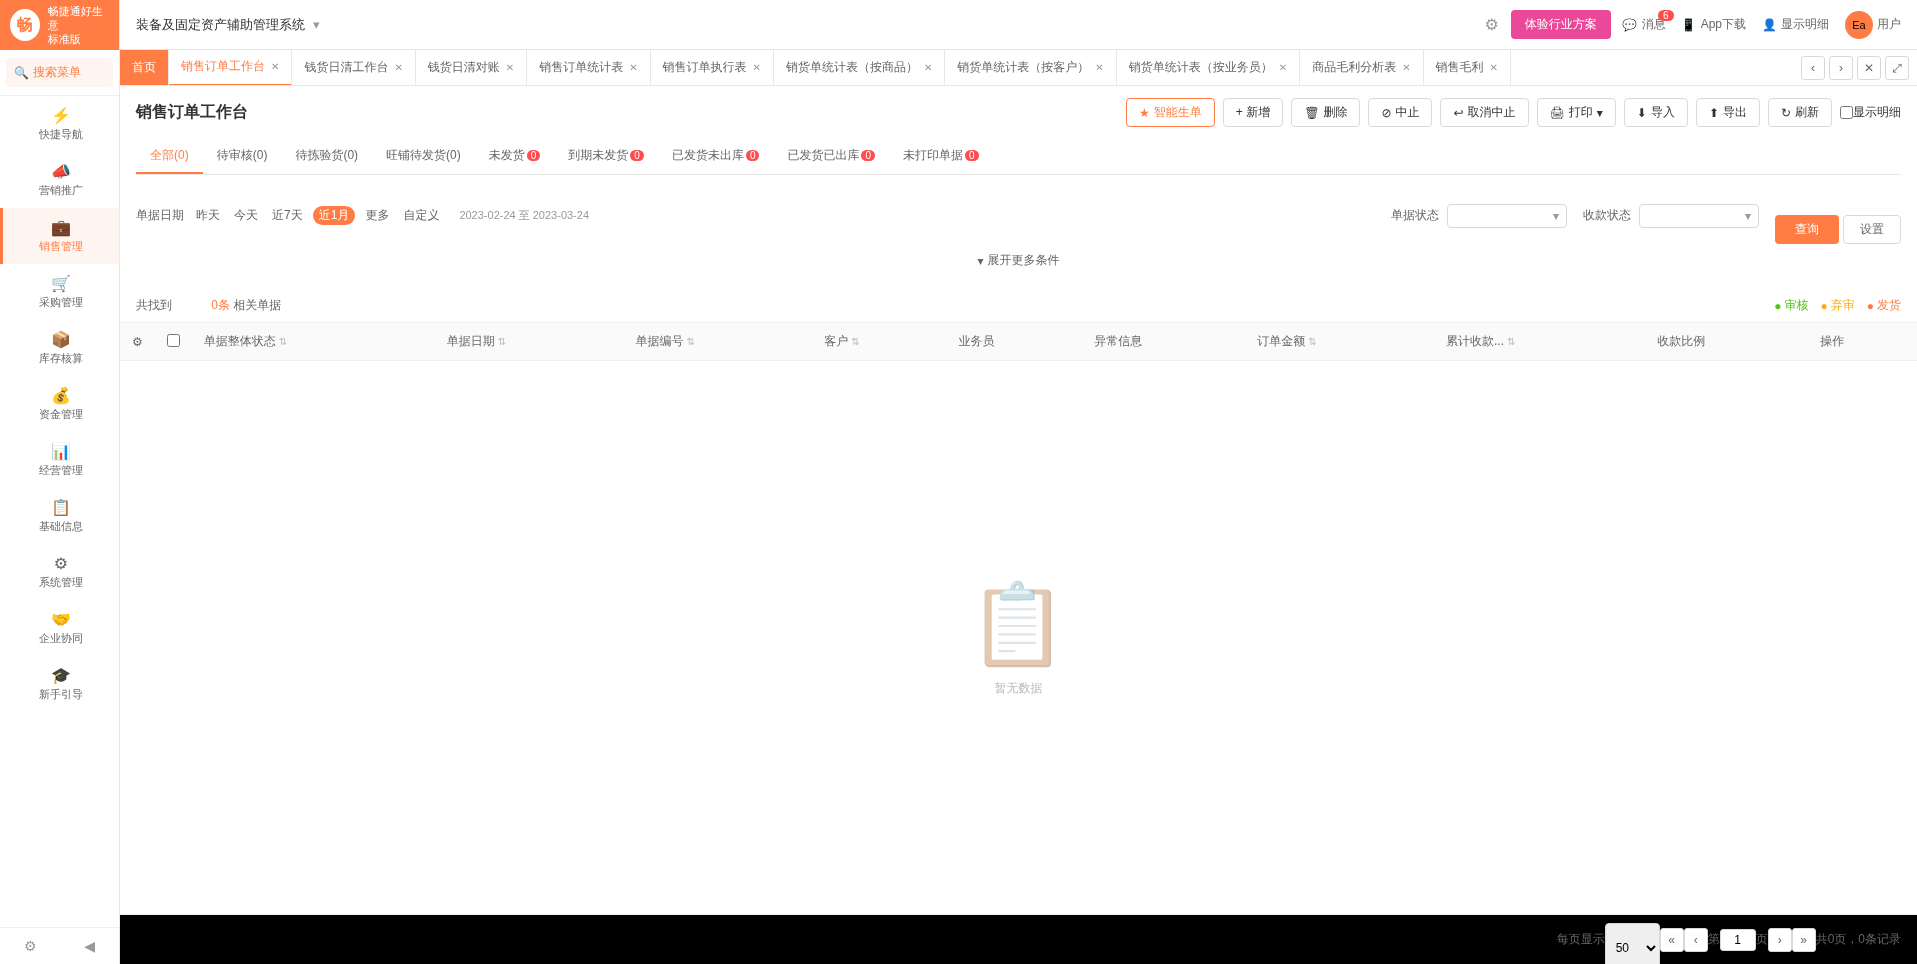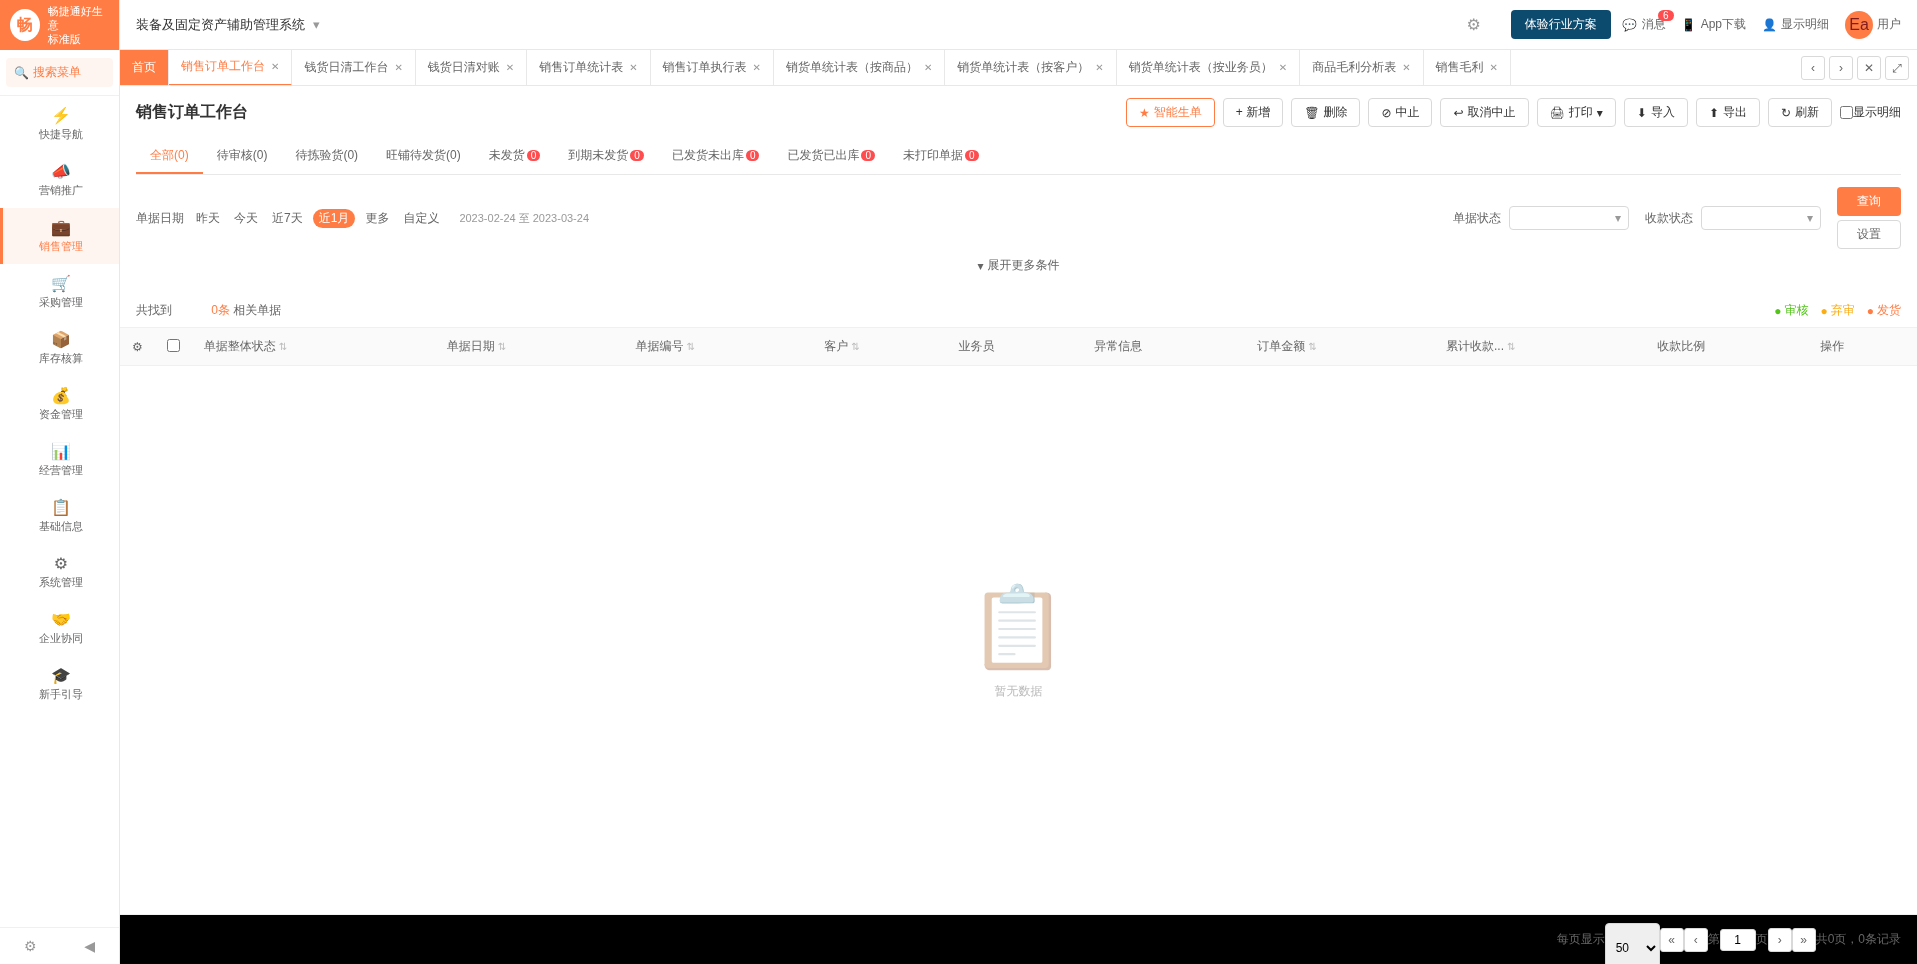--- a/index.html
+++ b/index.html
@@ -19,25 +19,25 @@
     .sidebar-bottom { margin-top: auto; border-top: 1px solid #f0f0f0; display: flex; justify-content: space-around; padding: 10px 0; }
     .sidebar-bottom-btn { cursor: pointer; color: #999; font-size: 14px; }
 
     
     .main { flex: 1; display: flex; flex-direction: column; overflow: hidden; }
 
     
     .topbar { height: 50px; background: #fff; display: flex; align-items: center; padding: 0 16px; gap: 12px; border-bottom: 1px solid #e8e8e8; flex-shrink: 0; }
     .topbar-title { font-size: 13px; color: #333; flex: 1; display: flex; align-items: center; gap: 8px; }
     .topbar-dropdown { cursor: pointer; color: #999; }
-    .topbar-btn-industry { background: #0c4a6e; color: #fff; border: none; border-radius: 4px; padding: 6px 14px; cursor: pointer; font-size: 12px; margin-left: 18px; }
+    .topbar-btn-industry { background: #ec4899; color: #fff; border: none; border-radius: 4px; padding: 6px 14px; cursor: pointer; font-size: 12px; }
     .topbar-actions { display: flex; align-items: center; gap: 16px; color: #666; font-size: 12px; }
     .topbar-action { display: flex; align-items: center; gap: 4px; cursor: pointer; position: relative; }
     .badge { background: #ff4d4f; color: #fff; border-radius: 8px; font-size: 10px; padding: 0 4px; min-width: 16px; text-align: center; position: absolute; top: -6px; right: -8px; }
-    .topbar-avatar { width: 28px; height: 28px; background: #ff7d45; border-radius: 50%; display: flex; align-items: center; justify-content: center; color: #7f1d1d; font-size: 16px; cursor: pointer; }
+    .topbar-avatar { width: 28px; height: 28px; background: #ff7d45; border-radius: 50%; display: flex; align-items: center; justify-content: center; color: #000000; font-size: 11px; cursor: pointer; }
 
     
     .tabbar { height: 36px; background: #fff; display: flex; align-items: center; border-bottom: 1px solid #e8e8e8; flex-shrink: 0; overflow: hidden; }
     .tab { display: flex; align-items: center; padding: 0 12px; height: 36px; font-size: 12px; color: #666; cursor: pointer; border-right: 1px solid #e8e8e8; white-space: nowrap; gap: 6px; flex-shrink: 0; }
     .tab.active { color: #ff7d45; background: #fff; border-bottom: 2px solid #ff7d45; }
     .tab-home { background: #ff7d45; color: #fff; font-weight: 500; }
     .tab-close { font-size: 10px; color: #999; }
     .tabbar-controls { margin-left: auto; display: flex; align-items: center; gap: 4px; padding: 0 8px; flex-shrink: 0; }
     .tabbar-control-btn { width: 24px; height: 24px; border: 1px solid #d9d9d9; border-radius: 3px; display: flex; align-items: center; justify-content: center; cursor: pointer; background: #fff; font-size: 12px; color: #666; }
 
@@ -367,21 +367,21 @@
           </div>
         </div>
         <div class="search-field">
           <span class="search-label">收款状态</span>
           <div class="select-wrapper">
             <select class="status-select">
               <option value="请选择"></option>
             </select>
           </div>
         </div>
-        <div style="display:flex;flex-direction:column;gap:4px;">
+        <div style="display:flex;flex-direction:row;gap:4px;margin-top:28px;">
           <button class="query-btn">查询</button>
           <button class="set-btn">设置</button>
         </div>
       </div>
       <div class="expand-row">
         <span class="expand-btn">
           <span>▾</span>
           <span>展开更多条件</span>
         </span>
       </div>

